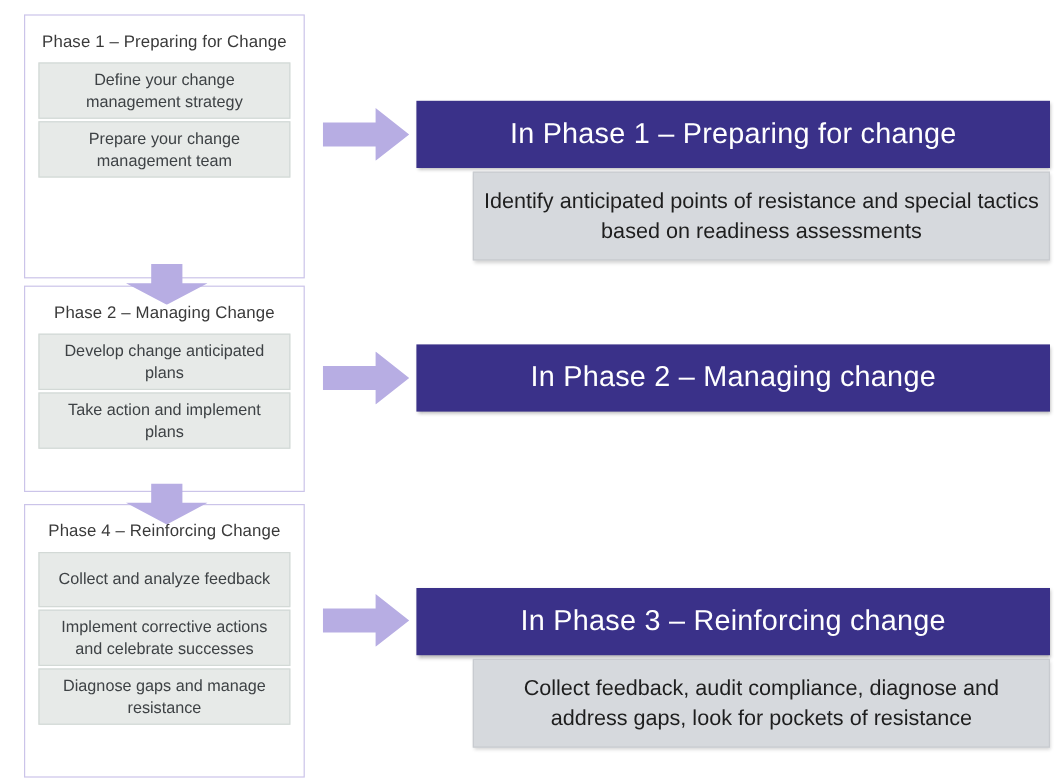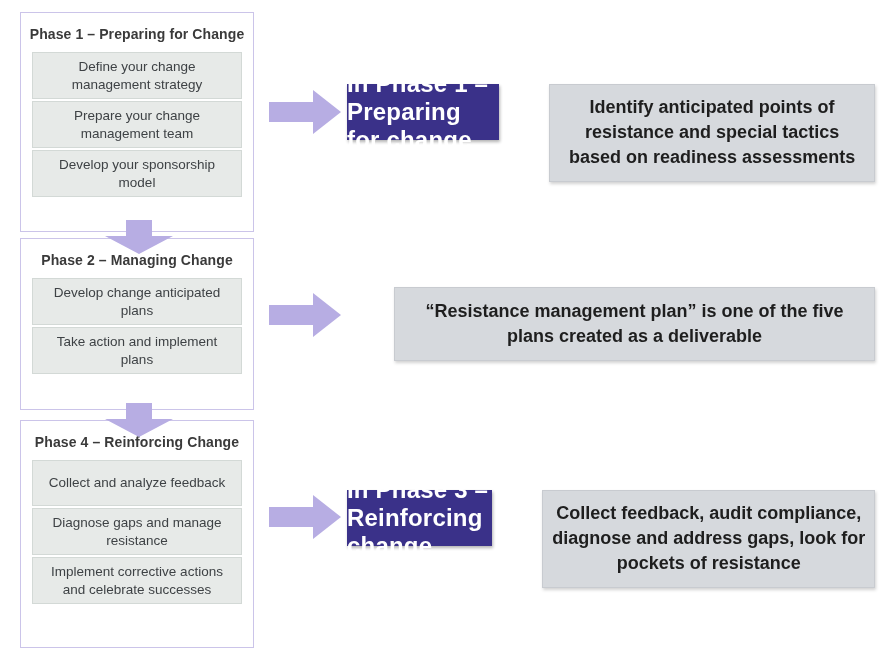--- a/index.html
+++ b/index.html
@@ -36,21 +36,21 @@
     flex-direction: column;
     align-items: center;
   }
   .phase-panel.p1 { top: 12px;  height: 220px; }
   .phase-panel.p2 { top: 238px; height: 172px; }
   .phase-panel.p3 { top: 420px; height: 228px; }
   .phase-title {
     margin-top: 13px;
     margin-bottom: 10px;
     font-size: 14px;
-    font-weight: 700;
+    font-weight: 400;
     color: var(--heading-text);
     text-align: center;
     letter-spacing: 0.1px;
   }
   .phase-steps {
     display: flex;
     flex-direction: column;
     gap: 2px;
     align-items: center;
   }
@@ -88,23 +88,22 @@
   .right-arrow.r1 { top: 90px; }
   .right-arrow.r2 { top: 293px; }
   .right-arrow.r3 { top: 495px; }
   .down-arrow svg, .right-arrow svg { display: block; }
   
   .info-row {
     position: absolute;
     left: 347px;
     width: 528px;
     display: flex;
-    flex-direction: row;
+    flex-direction: column;
     gap: 3px;
-    font-weight: bold;
   }
   .info-row.row1 { top: 84px; }
   .info-row.row2 { top: 287px; }
   .info-row.row3 { top: 490px; }
   .info-banner {
     height: 56px;
     background: var(--banner-bg);
     color: var(--banner-text);
     display: flex;
     align-items: center;
@@ -132,21 +131,20 @@
 </head>
 <body>
 
 <div class="canvas">
 
   <div class="phase-panel p1">
     <div class="phase-title">Phase 1 – Preparing for Change</div>
     <div class="phase-steps">
       <div class="phase-step">Define your change management strategy</div>
       <div class="phase-step">Prepare your change management team</div>
-      <div class="phase-step">Develop your sponsorship model</div>
     </div>
   </div>
 
   <span class="down-arrow a1">
     <svg width="68" height="34" viewBox="0 0 68 34">
       <polygon points="21,0 47,0 47,16 68,16 34,34 0,16 21,16" fill="#B7ADE3"></polygon>
     </svg>
   </span>
 
   <div class="phase-panel p2">
@@ -160,22 +158,22 @@
   <span class="down-arrow a2">
     <svg width="68" height="34" viewBox="0 0 68 34">
       <polygon points="21,0 47,0 47,16 68,16 34,34 0,16 21,16" fill="#B7ADE3"></polygon>
     </svg>
   </span>
 
   <div class="phase-panel p3">
     <div class="phase-title">Phase 4 – Reinforcing Change</div>
     <div class="phase-steps">
       <div class="phase-step">Collect and analyze feedback</div>
+      <div class="phase-step">Implement corrective actions and celebrate successes</div>
       <div class="phase-step">Diagnose gaps and manage resistance</div>
-      <div class="phase-step">Implement corrective actions and celebrate successes</div>
     </div>
   </div>
 
   <span class="right-arrow r1">
     <svg width="72" height="44" viewBox="0 0 72 44">
       <polygon points="0,12 44,12 44,0 72,22 44,44 44,32 0,32" fill="#B7ADE3"></polygon>
     </svg>
   </span>
   <span class="right-arrow r2">
     <svg width="72" height="44" viewBox="0 0 72 44">
@@ -187,21 +185,21 @@
       <polygon points="0,12 44,12 44,0 72,22 44,44 44,32 0,32" fill="#B7ADE3"></polygon>
     </svg>
   </span>
 
   <div class="info-row row1">
     <div class="info-banner">In Phase 1 – Preparing for change</div>
     <div class="info-desc">Identify anticipated points of resistance and special tactics based on readiness assessments</div>
   </div>
 
   <div class="info-row row2">
-    <div class="info-desc">“Resistance management plan” is one of the five plans created as a deliverable</div>
+    <div class="info-banner">In Phase 2 – Managing change</div>
   </div>
 
   <div class="info-row row3">
     <div class="info-banner">In Phase 3 – Reinforcing change</div>
     <div class="info-desc">Collect feedback, audit compliance, diagnose and address gaps, look for pockets of resistance</div>
   </div>
 
 </div>
 
 </body></html>

